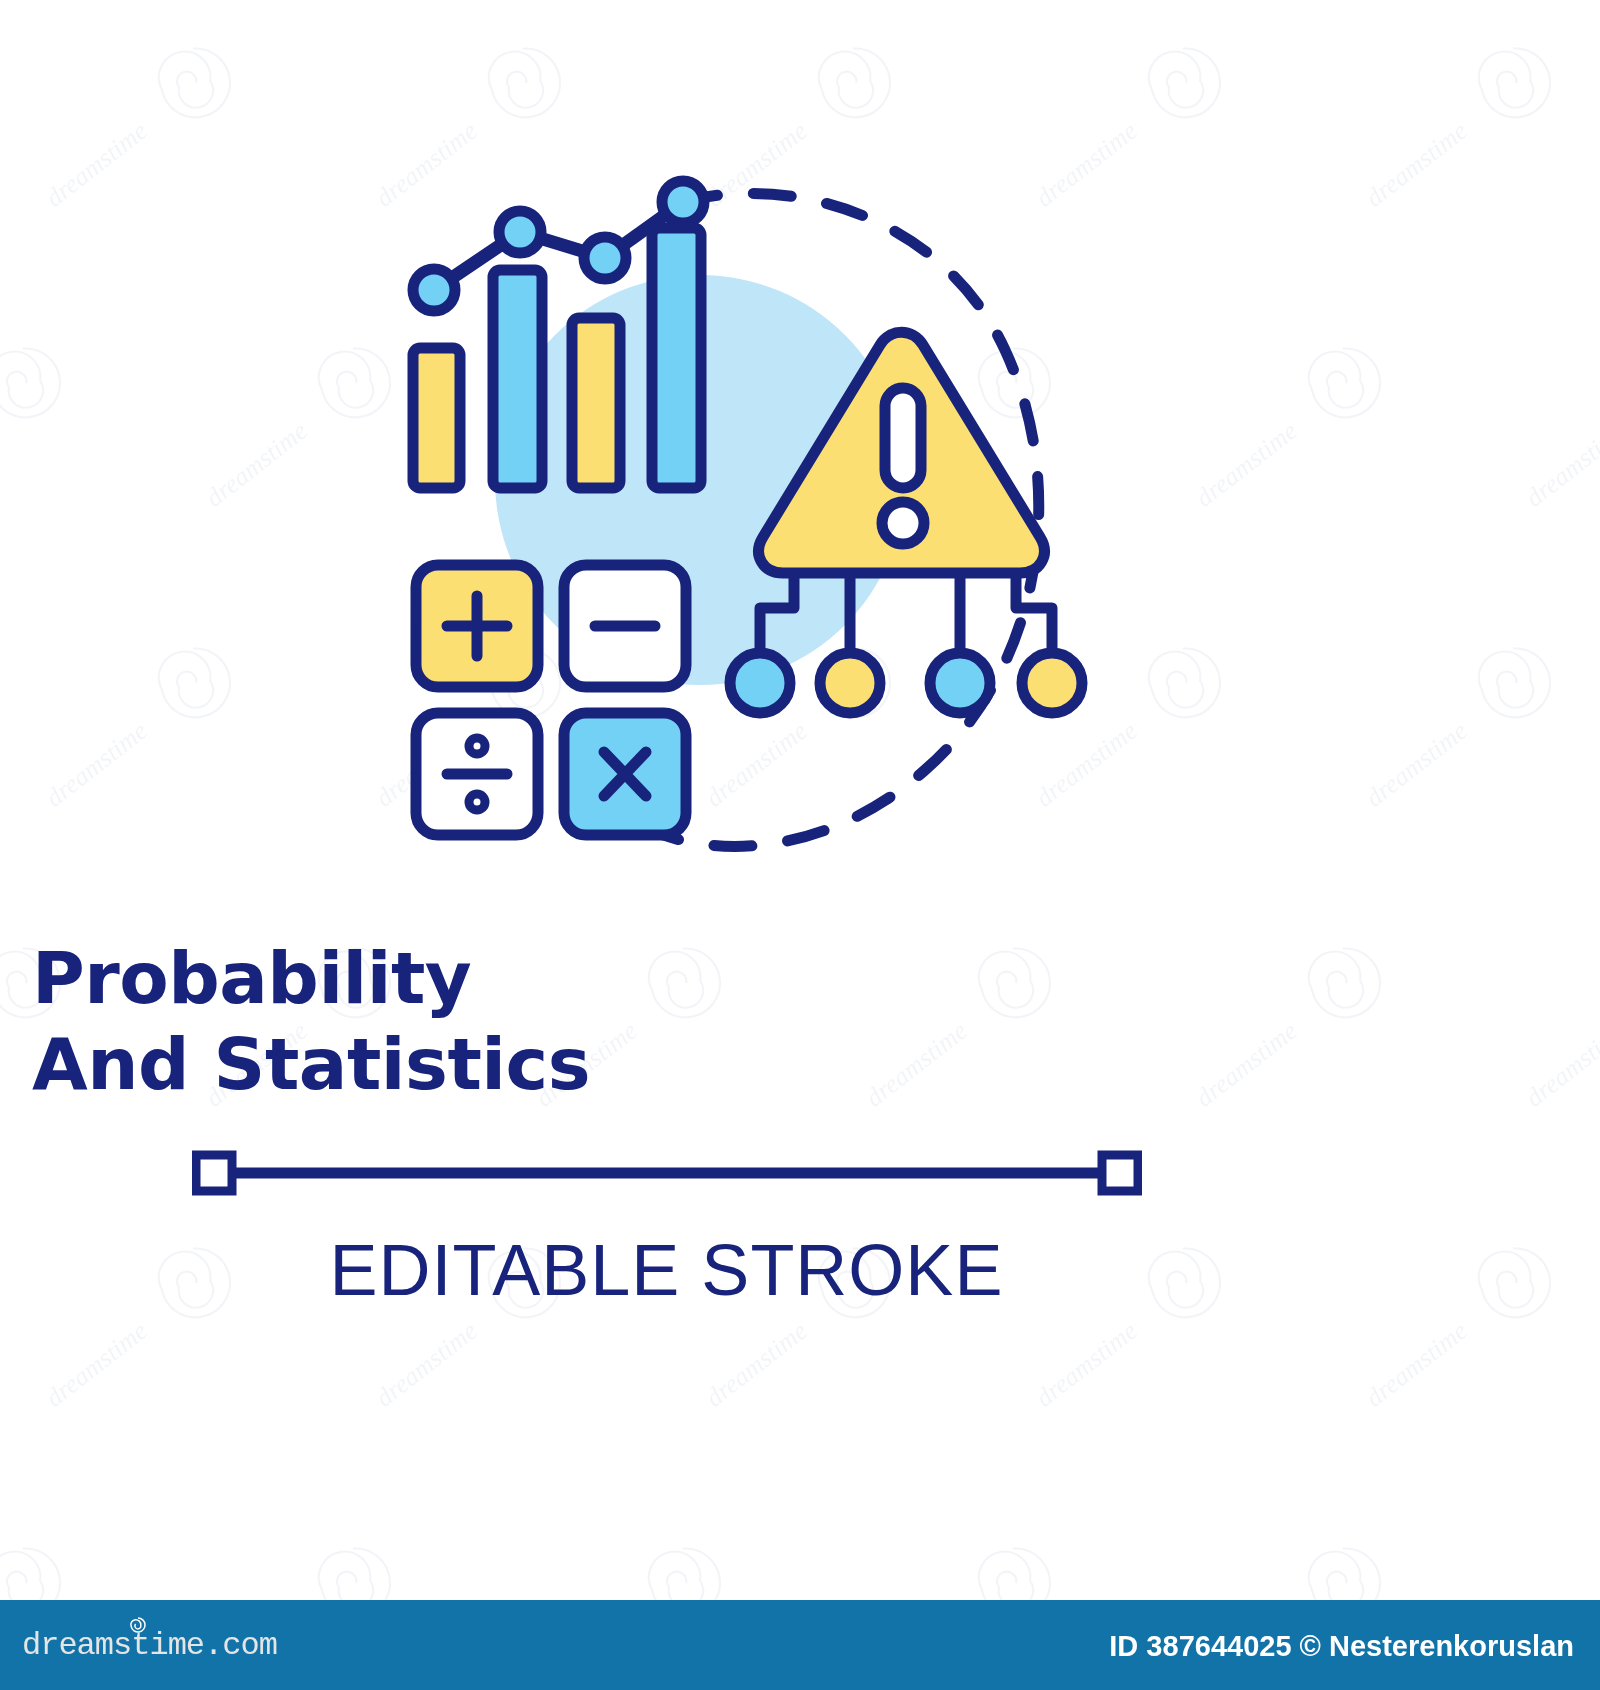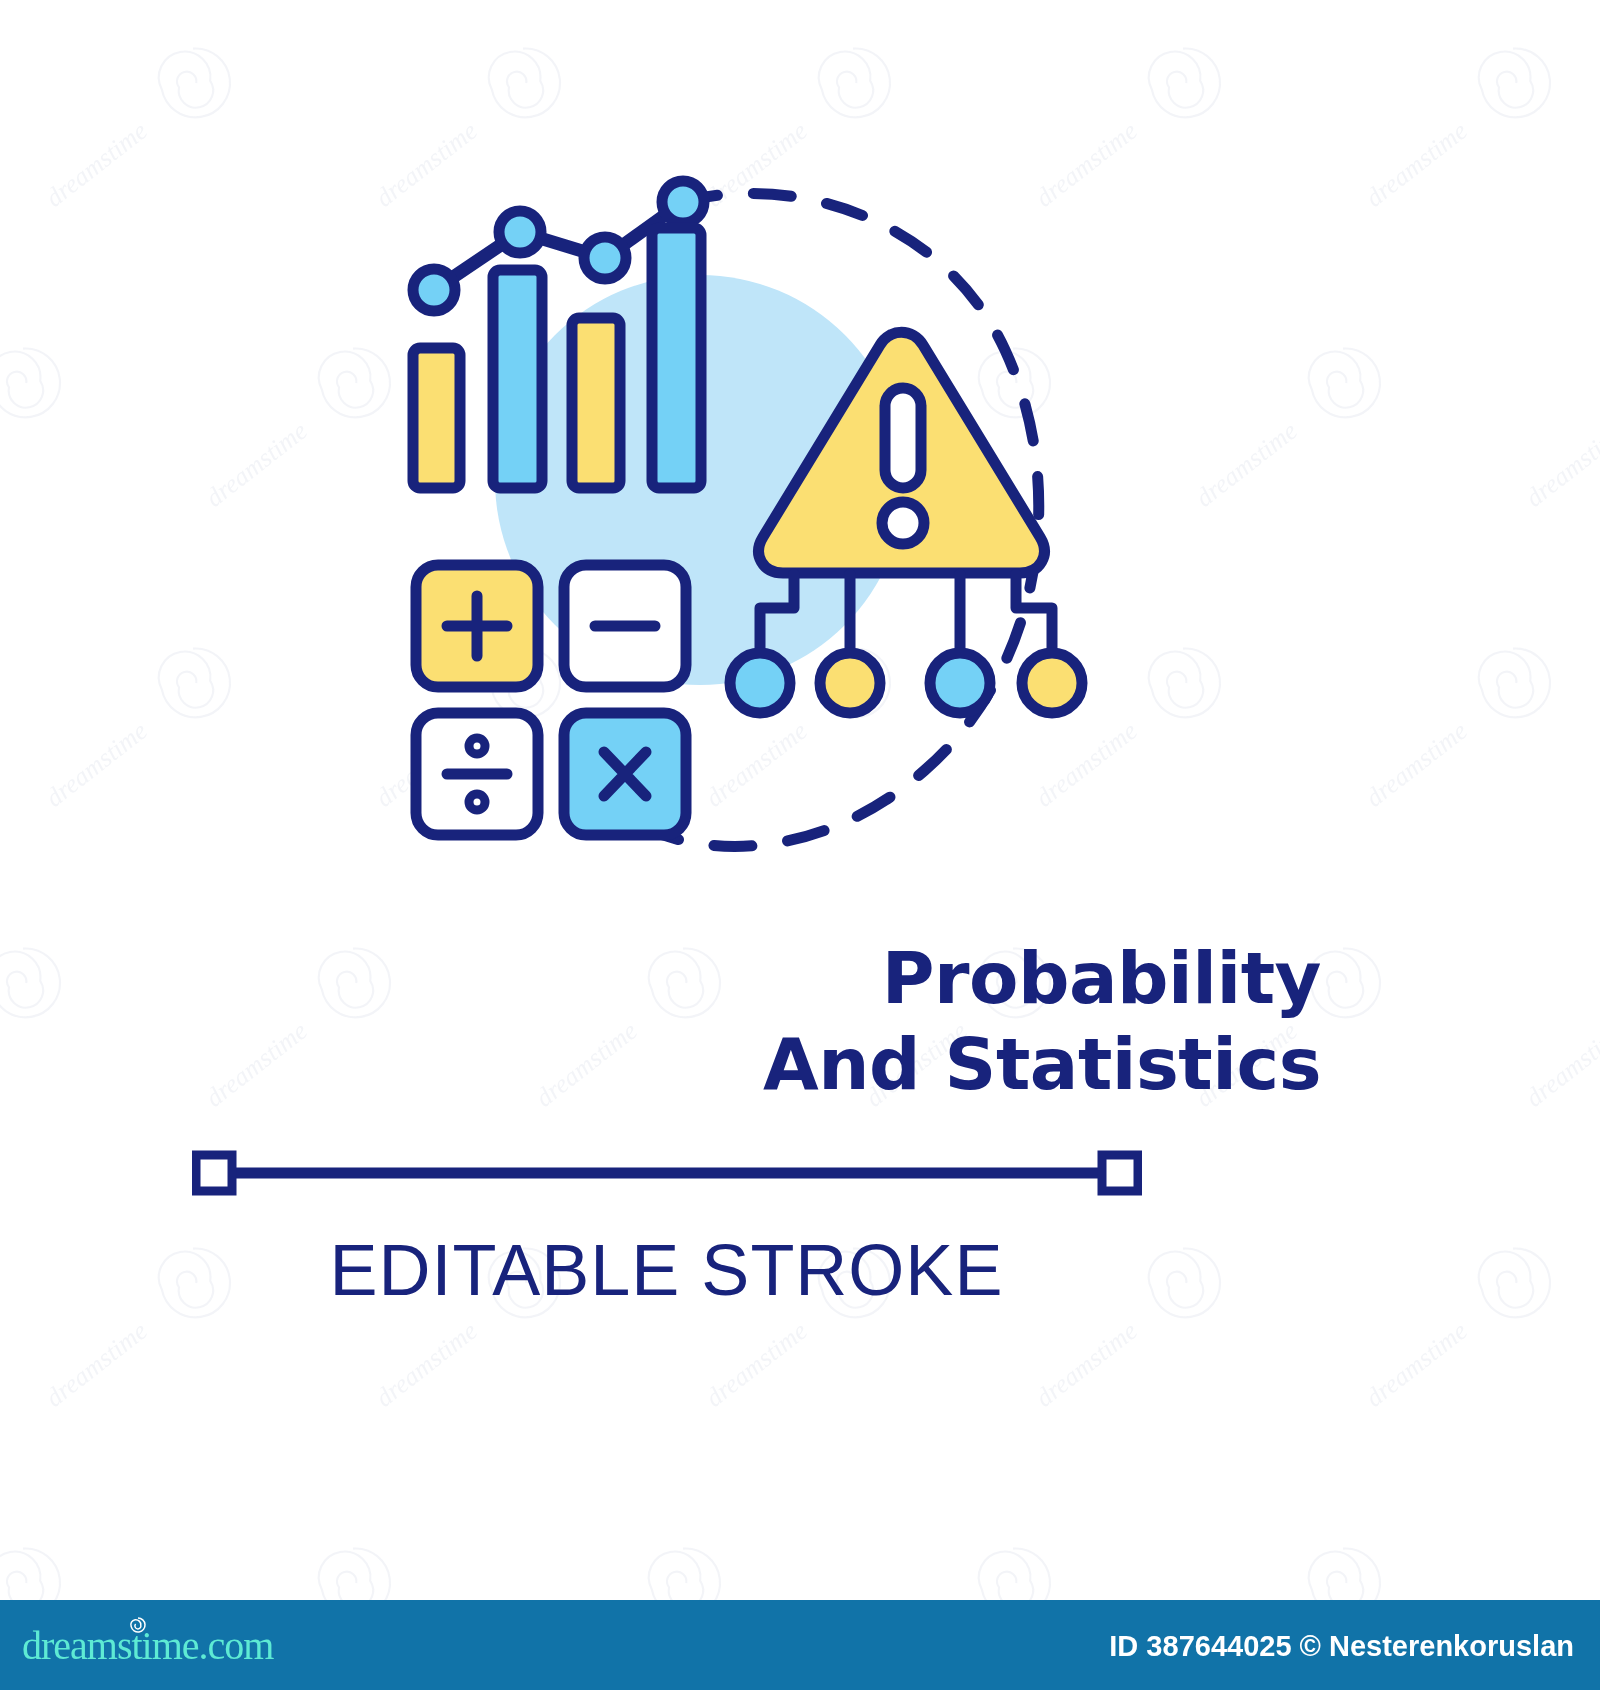--- a/index.html
+++ b/index.html
@@ -56,21 +56,22 @@
     width: 720px;
     height: 740px;
   }
 
   
   #title-block {
     position: absolute;
     left: 0;
     top: 935px;
     width: 1321px;
-    text-align: right;
+    text-align: left;
+    padding-left: 32px;
   }
   .title-line {
     display: block;
     color: #18237c;
     font-family: "DejaVu Sans", sans-serif;
     font-weight: bold;
     font-size: 72px;
     line-height: 86px;
     letter-spacing: -0.5px;
   }
@@ -105,23 +106,23 @@
     left: 0;
     top: 1600px;
     width: 1600px;
     height: 90px;
     background: #1173a8;
   }
   #brand-logo {
     position: absolute;
     left: 22px;
     top: 22px;
-    color: #5eead4;
-    font-family: Liberation Serif, serif;
-    font-size: 40px;
+    color: #e5e5e5;
+    font-family: Liberation Mono, monospace;
+    font-size: 32px;
     letter-spacing: -1px;
     line-height: 48px;
   }
   #brand-reg {
     position: absolute;
     left: 127px;
     top: 14px;
     width: 22px;
     height: 22px;
   }

